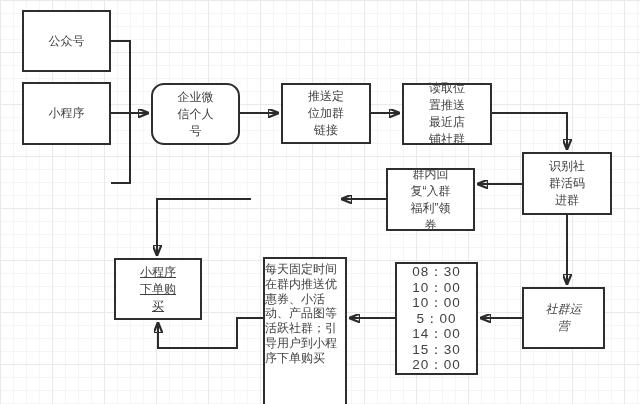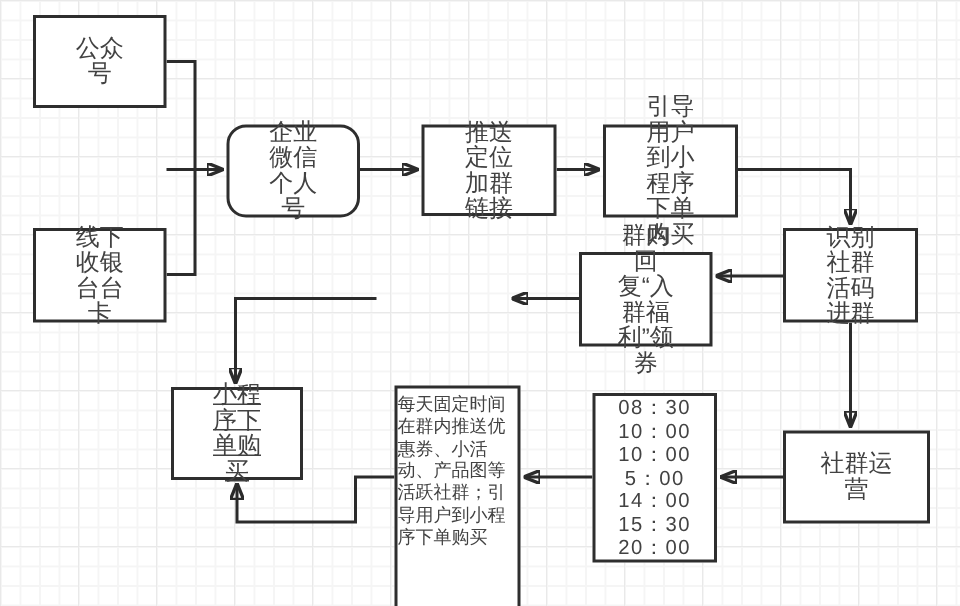--- a/index.html
+++ b/index.html
@@ -15,21 +15,21 @@
       linear-gradient(to right, #f5f5f5 1px, transparent 1px),
       linear-gradient(to bottom, #f5f5f5 1px, transparent 1px);
     background-size:52px 52px,52px 52px,13px 13px,13px 13px;
   }
   .node{
     position:absolute;
     box-sizing:border-box;
     background:#ffffff;
     border:2px solid #2e2e2e;
     color:#424242;
-    font-size:16px;
+    font-size:12px;
     line-height:17px;
     display:flex;
     align-items:center;
     justify-content:center;
     text-align:center;
     padding:2px 21px;
   }
   .edges{position:absolute;left:0;top:0;pointer-events:none;}
   .edges path{stroke:#2b2b2b;stroke-width:2;fill:none;}
   
@@ -48,21 +48,21 @@
     font-size:12px; line-height:14.8px;
     align-items:flex-start; justify-content:flex-start;
     text-align:left; padding:3px 4px 2px 0;
   }
   #n-times{
     left:395px; top:262px; width:83px; height:113px;
     flex-direction:column; padding:10px;
     font-size:13.5px; letter-spacing:1px;
   }
   #n-times .time-row{display:block;line-height:15.6px;}
-  #n-operation  {left:522px; top:287px; width:98px; height:62px;}
+  #n-operation  {left:522px; top:287px; width:83px; height:62px;font-style:italic;}
 </style>
 </head>
 <body>
 
 <div class="canvas">
 
   <svg class="edges" width="640" height="404" viewBox="0 0 640 404">
     <defs>
       <marker id="arrow" viewBox="0 0 10 8" refX="10" refY="4" markerWidth="5.5" markerHeight="4.5" orient="auto">
         <path d="M0,0 L10,4 L0,8 Z" fill="#2b2b2b" stroke="none"></path>
@@ -79,35 +79,35 @@
     <path d="M567 215 V285" marker-end="url(#arrow)"></path>
     <path d="M522 318 H480" marker-end="url(#arrow)"></path>
     <path d="M395 318 H349" marker-end="url(#arrow)"></path>
     <path d="M263 318 H237 V348 H158 V322" marker-end="url(#arrow)"></path>
   </svg>
 
   <div class="node" id="n-official">
     <span>公众号</span>
   </div>
 
+  <div class="node" id="n-mini">
+    <span>小程序</span>
+  </div>
 
-  <div class="node" id="n-offline">
-    <span>线下收银台台卡</span>
-  </div>
 
   <div class="node" id="n-wecom">
     <span>企业微信个人号</span>
   </div>
 
   <div class="node" id="n-push">
     <span>推送定位加群链接</span>
   </div>
 
   <div class="node" id="n-read">
-    <span>引导用户到小程序下单购买</span>
+    <span>读取位置推送最近店铺社群</span>
   </div>
 
   <div class="node" id="n-scan">
     <span>识别社群活码进群</span>
   </div>
 
   <div class="node" id="n-reply">
     <span>群内回复“入群福利”领券</span>
   </div>
 

